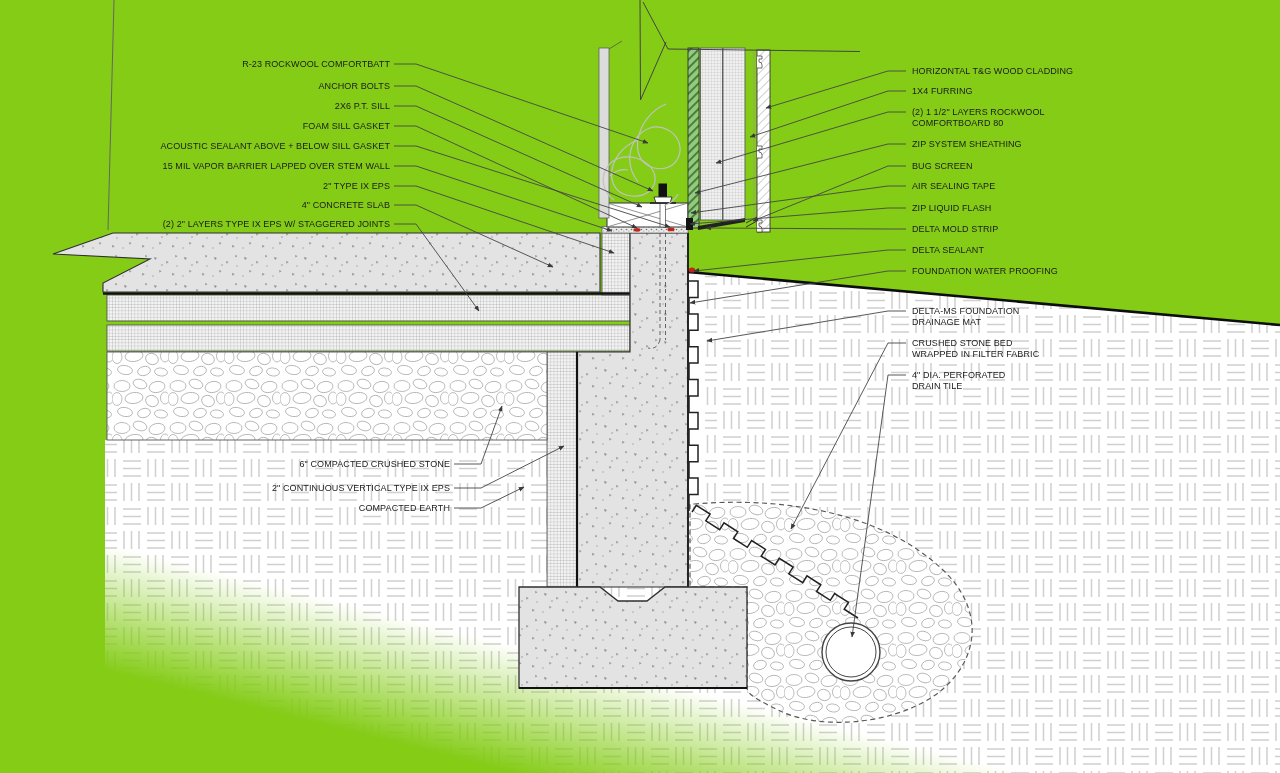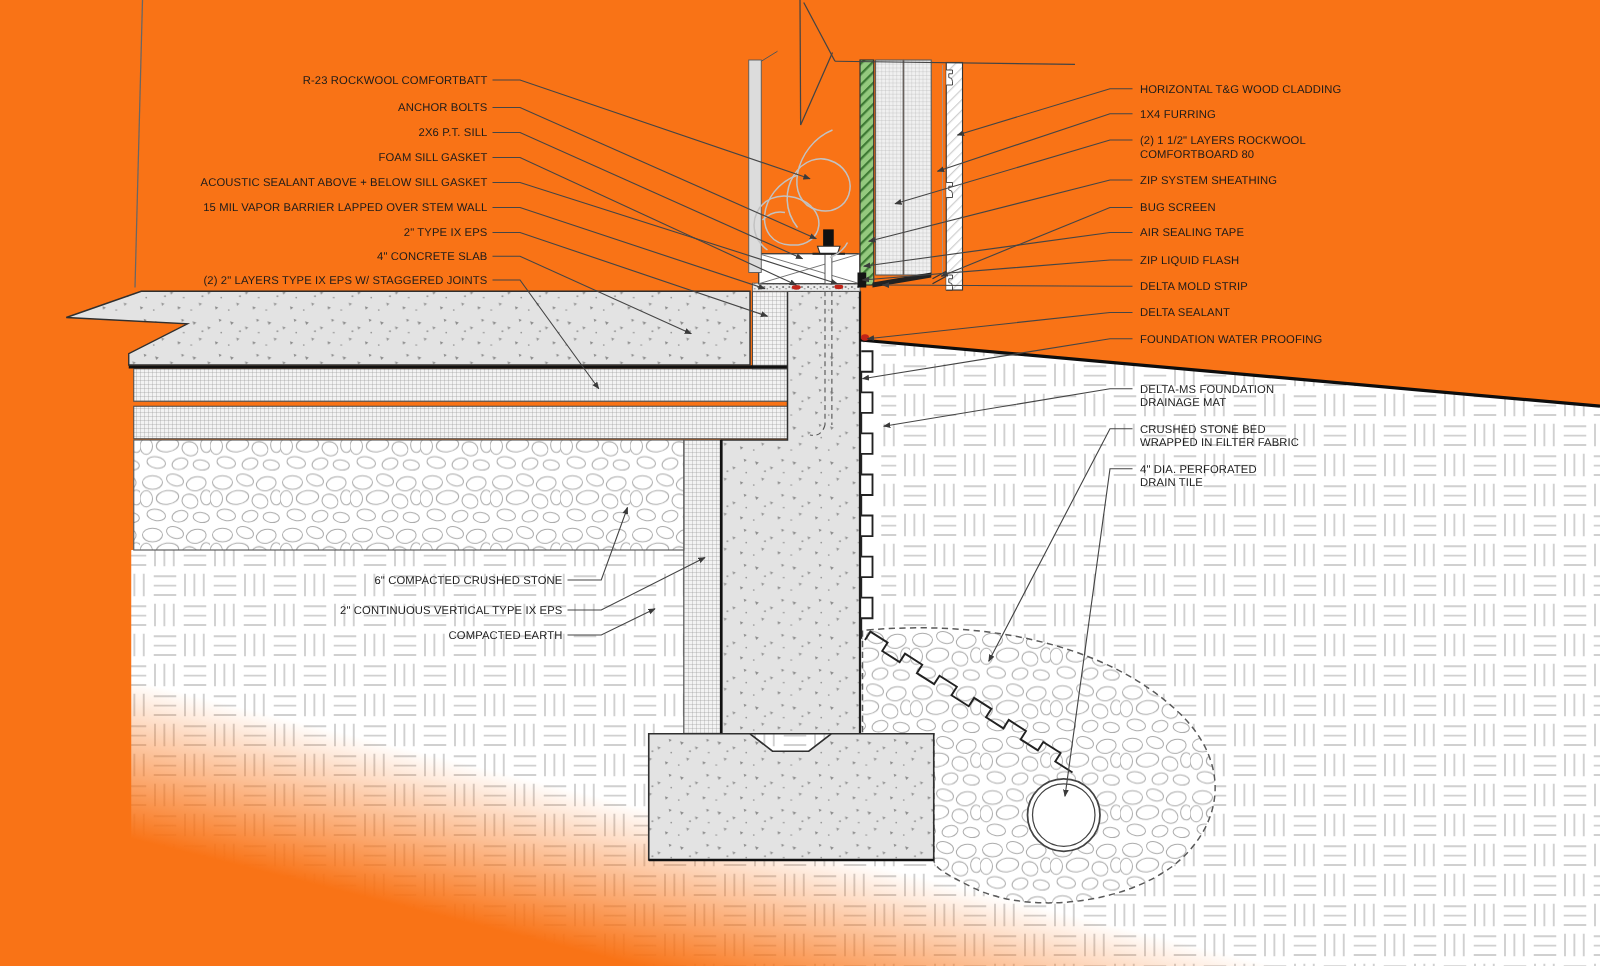--- a/index.html
+++ b/index.html
@@ -1,16 +1,16 @@
 <!DOCTYPE html>
 <html><head>
 <meta charset="utf-8">
 <style>
   html,body{margin:0;padding:0;background:#fff;}
-  #stage{width:1280px;height:773px;position:relative;overflow:hidden;background:#f97316;}
+  #stage{width:1280px;height:773px;position:relative;overflow:hidden;background:#84cc16;}
   svg text{font-family:"Liberation Sans", sans-serif;font-size:9px;letter-spacing:.1px;fill:#1b1b1b;}
 </style>
 </head>
 <body>
 
 <div id="stage">
 <svg id="cad" width="1280" height="773" viewBox="0 0 1280 773" xmlns="http://www.w3.org/2000/svg">
   <defs>
 
     <pattern id="pConc" width="30" height="28" patternUnits="userSpaceOnUse">

